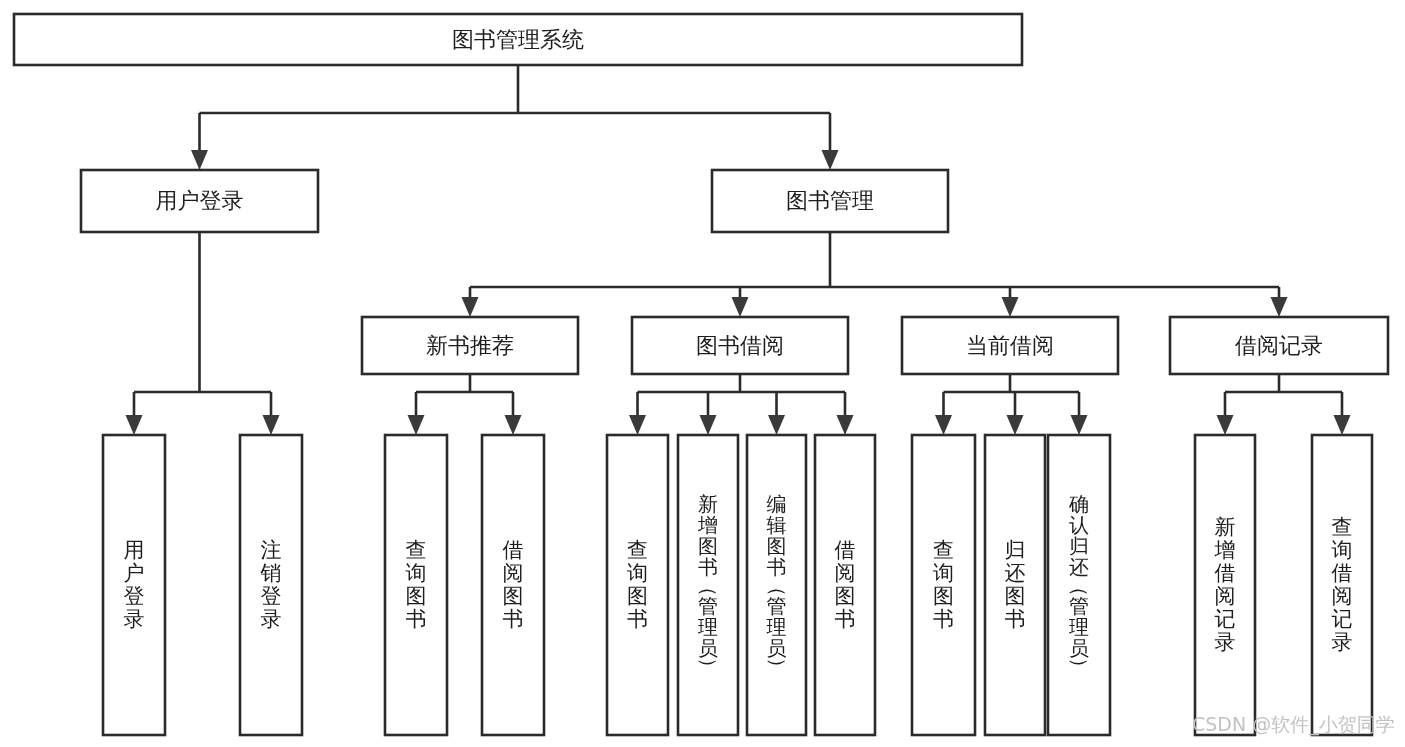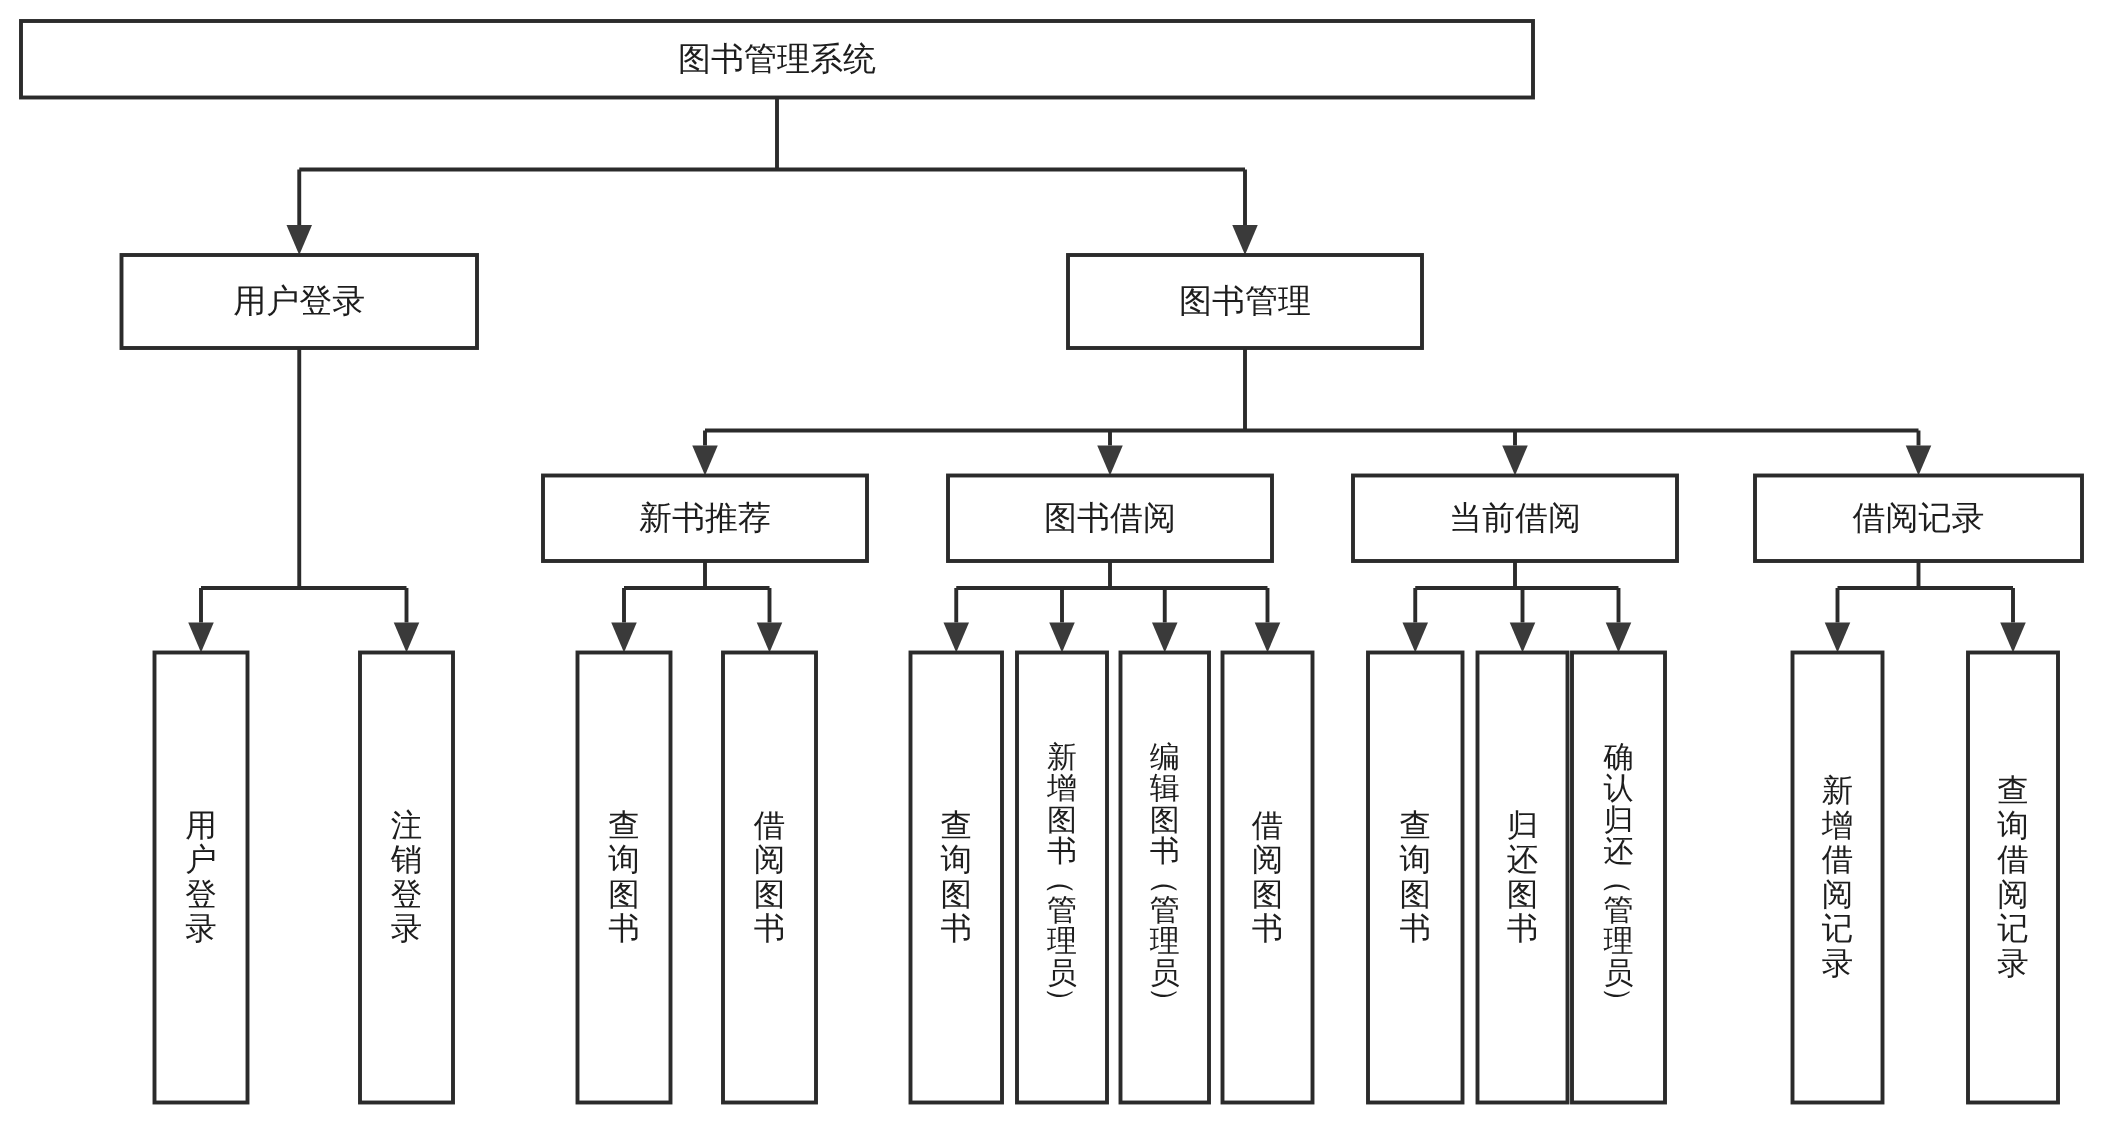--- a/index.html
+++ b/index.html
@@ -295,13 +295,14 @@
       </div>
       <div class="vlabel" style="left: 1312px; top: 435px; width: 60px; height: 300px;">
         <span>查</span>
         <span>询</span>
         <span>借</span>
         <span>阅</span>
         <span>记</span>
         <span>录</span>
       </div>
     </div>
+  <div class="watermark" style="left:1192px; top:712px;">CSDN @软件_小贺同学</div>
 </div>
 
 </body></html>

